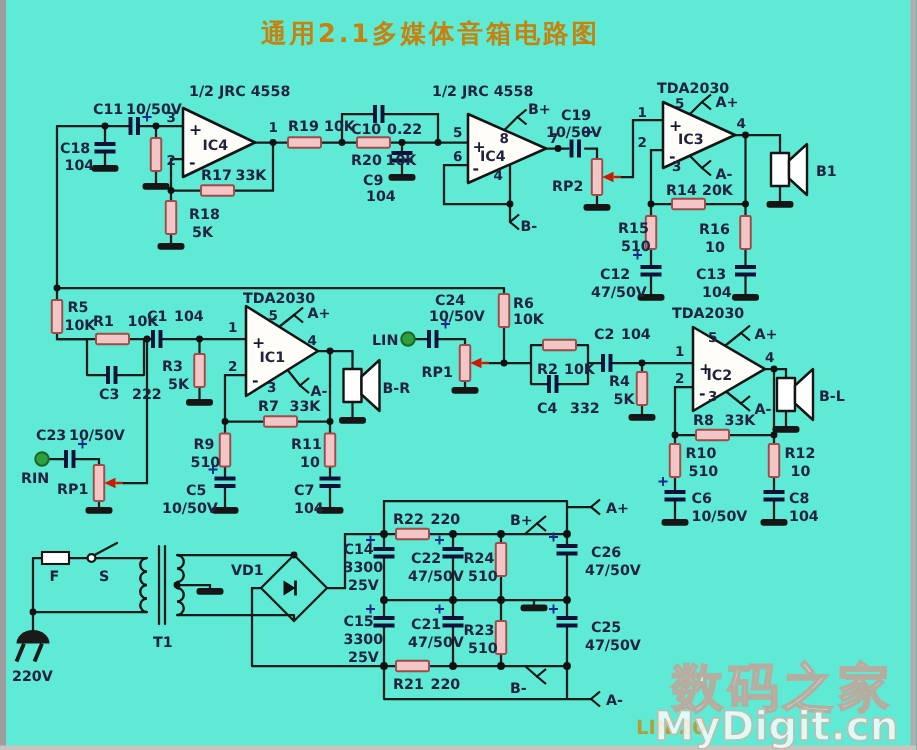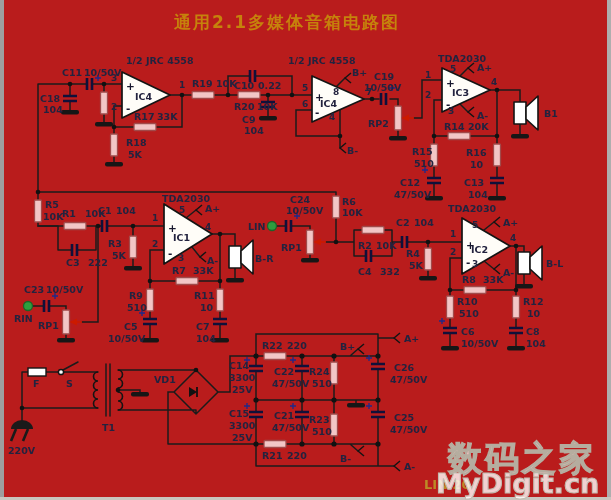--- a/index.html
+++ b/index.html
@@ -1,16 +1,16 @@
 <!DOCTYPE html>
 <html><head>
 <meta charset="utf-8">
 <style>
   html,body{margin:0;padding:0;background:#888;}
-  .stage{position:relative;width:611px;height:500px;background:#b91c1c;overflow:hidden;font-family:"DejaVu Sans",sans-serif;}
+  .stage{position:relative;width:611px;height:500px;background:#5eead4;overflow:hidden;font-family:"DejaVu Sans",sans-serif;}
   svg{display:block}
   .w{stroke:#1b1b1b;stroke-width:1.5;fill:none;stroke-linecap:round;}
   .cp{stroke:#10103a;stroke-width:2.6;fill:none;stroke-linecap:butt;}
   .res{fill:#f2c6c6;stroke:#a14a4a;stroke-width:1.3;}
   .tri{fill:#fffdf8;stroke:#141414;stroke-width:1.7;stroke-linejoin:round;}
   .txt{font:600 9.5px "DejaVu Sans",sans-serif;fill:#23233f;}
   .sm{font:600 9px "DejaVu Sans",sans-serif;fill:#23233f;}
   .sign{font:700 10.5px "DejaVu Sans",sans-serif;fill:#17172e;}
   .dot{fill:#111;}
   .gnd{fill:#161616;}

